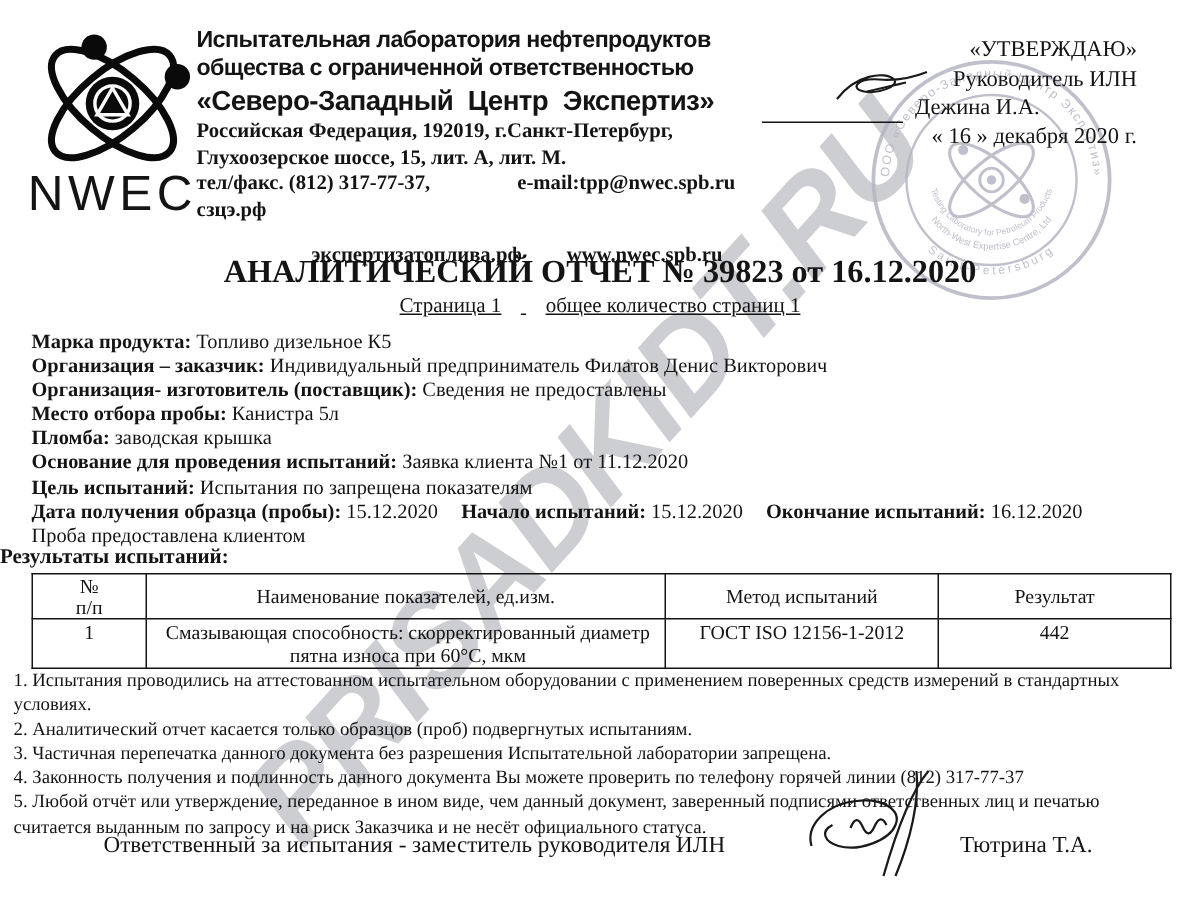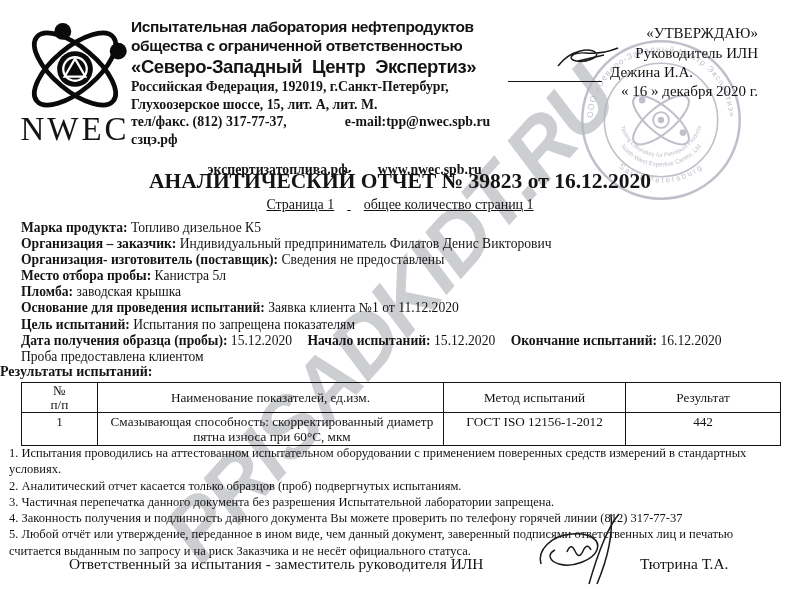--- a/index.html
+++ b/index.html
@@ -13,21 +13,21 @@
     position:absolute; left:390px; top:315px; z-index:1;
     transform:translate(-50%,-50%) rotate(-48deg);
     font-family:"Liberation Sans", sans-serif;
     font-style:italic; font-weight:bold; font-size:84px; letter-spacing:-2px;
     color:#cdced2; white-space:nowrap; user-select:none;
   }
   .stamp{ position:absolute; left:577px; top:36px; width:168px; height:168px; z-index:1; opacity:.85;}
   
   .logo{ position:absolute; left:14px; top:22px; width:122px; text-align:center; z-index:2;}
   .logo svg{ display:block; margin:0 auto;}
-  .logo-text{ font-family:Liberation Serif, serif; font-size:33px; letter-spacing:3px; line-height:30px; margin-top:-2px;}
+  .logo-text{ font-family:Liberation Sans, sans-serif; font-size:33px; letter-spacing:3px; line-height:30px; margin-top:-2px;}
   .lab-head{ position:absolute; left:131px; top:17px; width:470px; z-index:2;}
   .lh-sans{ font-family:"Liberation Sans",sans-serif; font-weight:bold; font-size:15.5px; line-height:19px; letter-spacing:-0.4px;}
   .lh-sans-big{ font-family:"Liberation Sans",sans-serif; font-weight:bold; font-size:18.5px; line-height:23px; word-spacing:5px; letter-spacing:-0.4px;}
   .lh-serif{ font-weight:bold; font-size:13.8px; line-height:17.5px;}
   .lh-row{ display:flex; font-weight:bold; font-size:13.8px; line-height:17.5px;}
   .lh-row .g1{ margin-left:58px;}
   .lh-row .g2{ margin-left:30px;margin-top:30px;}
   .approval{ position:absolute; right:42px; top:24px; width:250px; text-align:right; font-size:15px; line-height:19.5px; z-index:2;}
   .sig-row{ position:relative; display:flex; justify-content:flex-start; align-items:flex-end; height:19px;}
   .sig-underline{ display:inline-block; width:94px; border-bottom:1.4px solid #141414; height:15px; margin-right:8px;}

